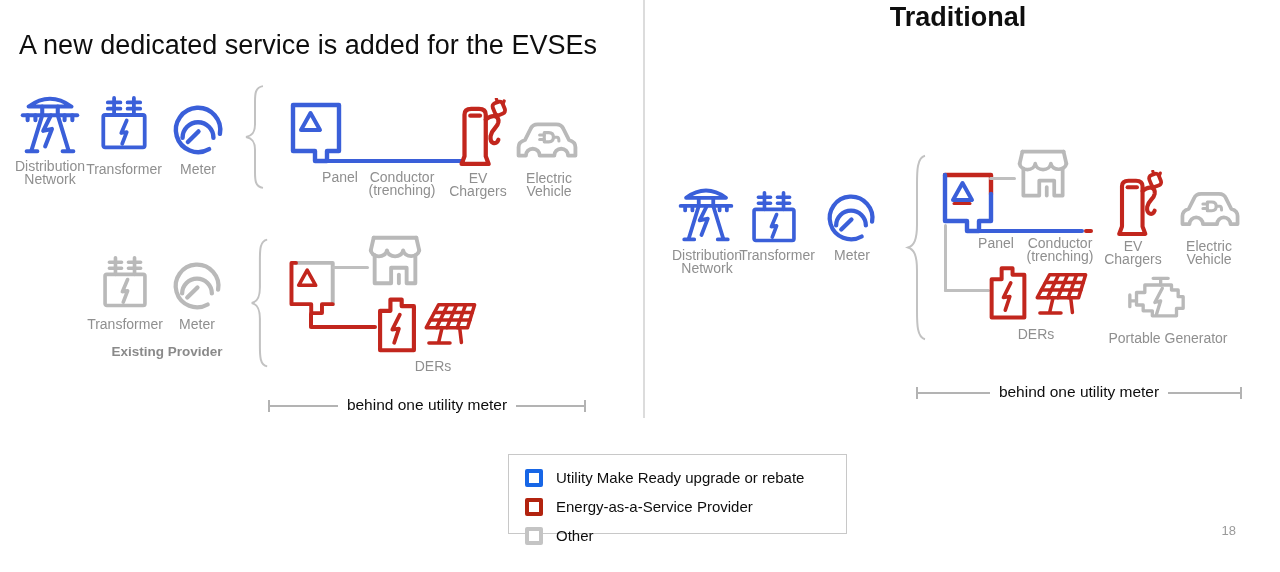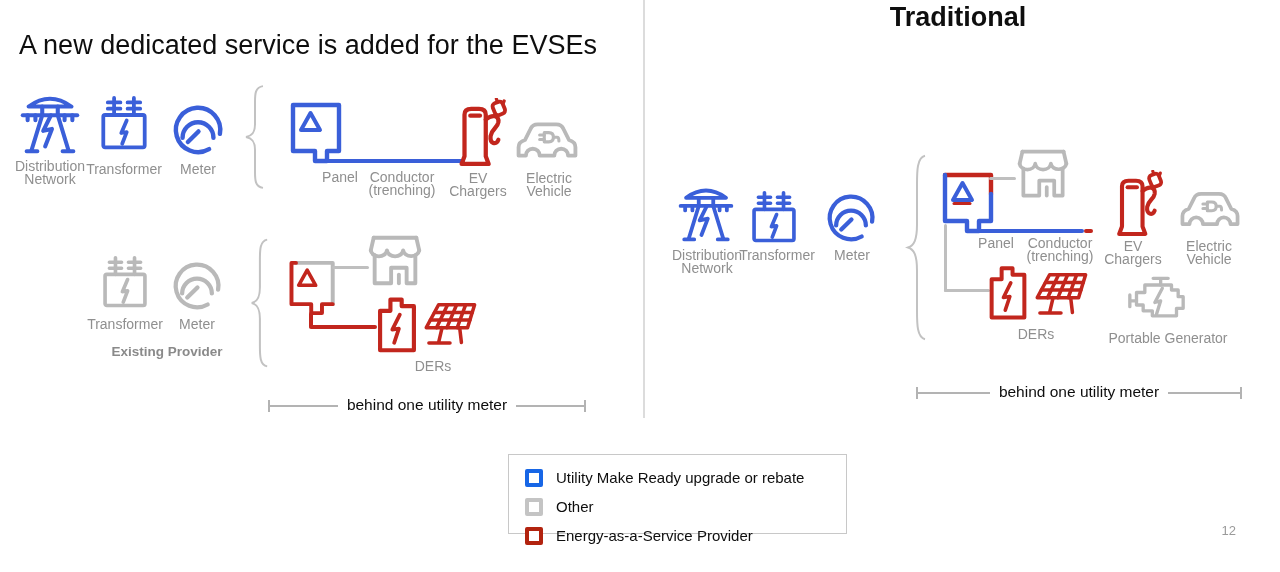--- a/index.html
+++ b/index.html
@@ -263,24 +263,24 @@
     <span class="seg"></span>
     <span class="tick"></span>
   </div>
 
   <div id="legend">
     <div class="lrow">
       <span class="swatch" style="border-color: rgb(23, 102, 230);"></span>
       <span class="ltext">Utility Make Ready upgrade or rebate</span>
     </div>
     <div class="lrow">
+      <span class="swatch" style="border-color: rgb(178, 35, 15);"></span>
+      <span class="ltext">Energy-as-a-Service Provider</span>
+    </div>
+    <div class="lrow">
       <span class="swatch" style="border-color: rgb(196, 196, 196);"></span>
       <span class="ltext">Other</span>
     </div>
-    <div class="lrow">
-      <span class="swatch" style="border-color: rgb(178, 35, 15);"></span>
-      <span class="ltext">Energy-as-a-Service Provider</span>
-    </div>
   </div>
 
-  <div class="pagenum" style="left:1200px;top:523px;width:36px">12</div>
+  <div class="pagenum" style="left:1200px;top:523px;width:36px">18</div>
 
 </div>
 
 </body></html>

